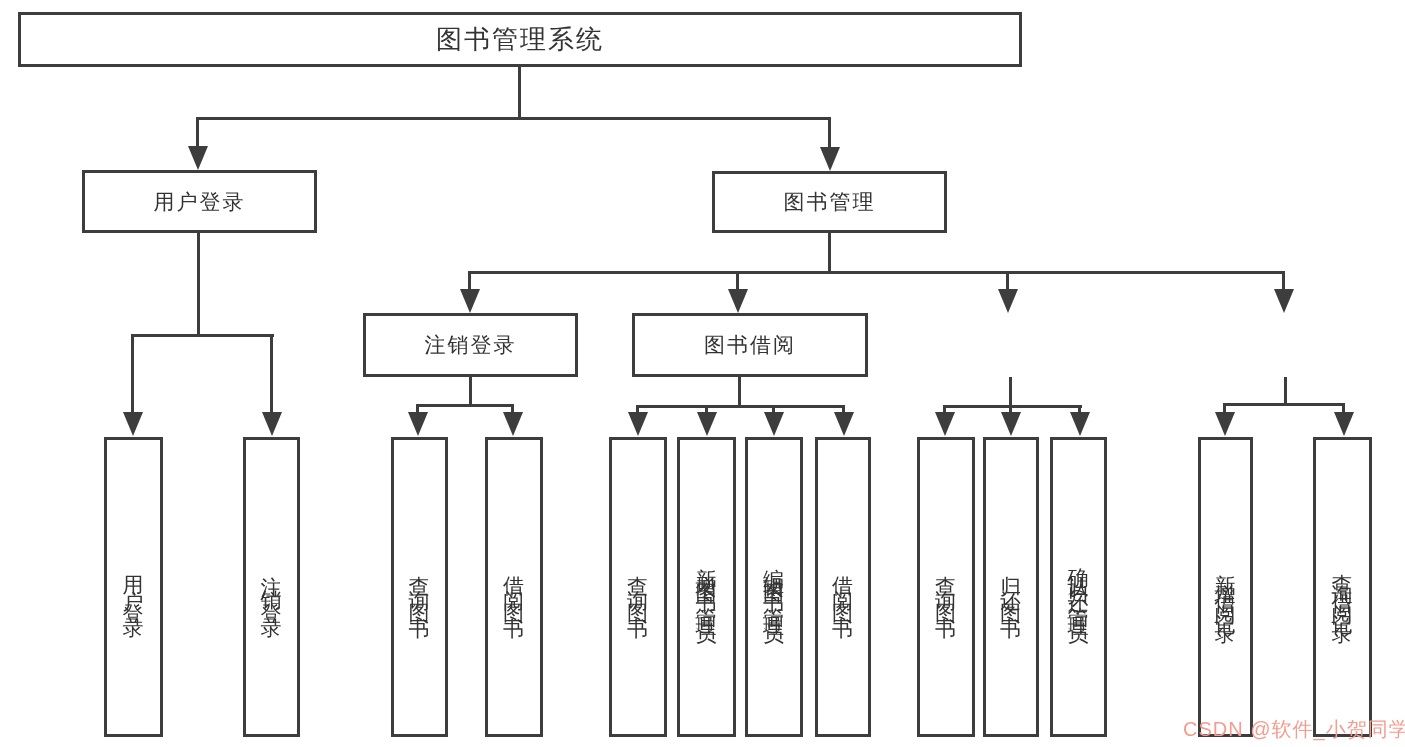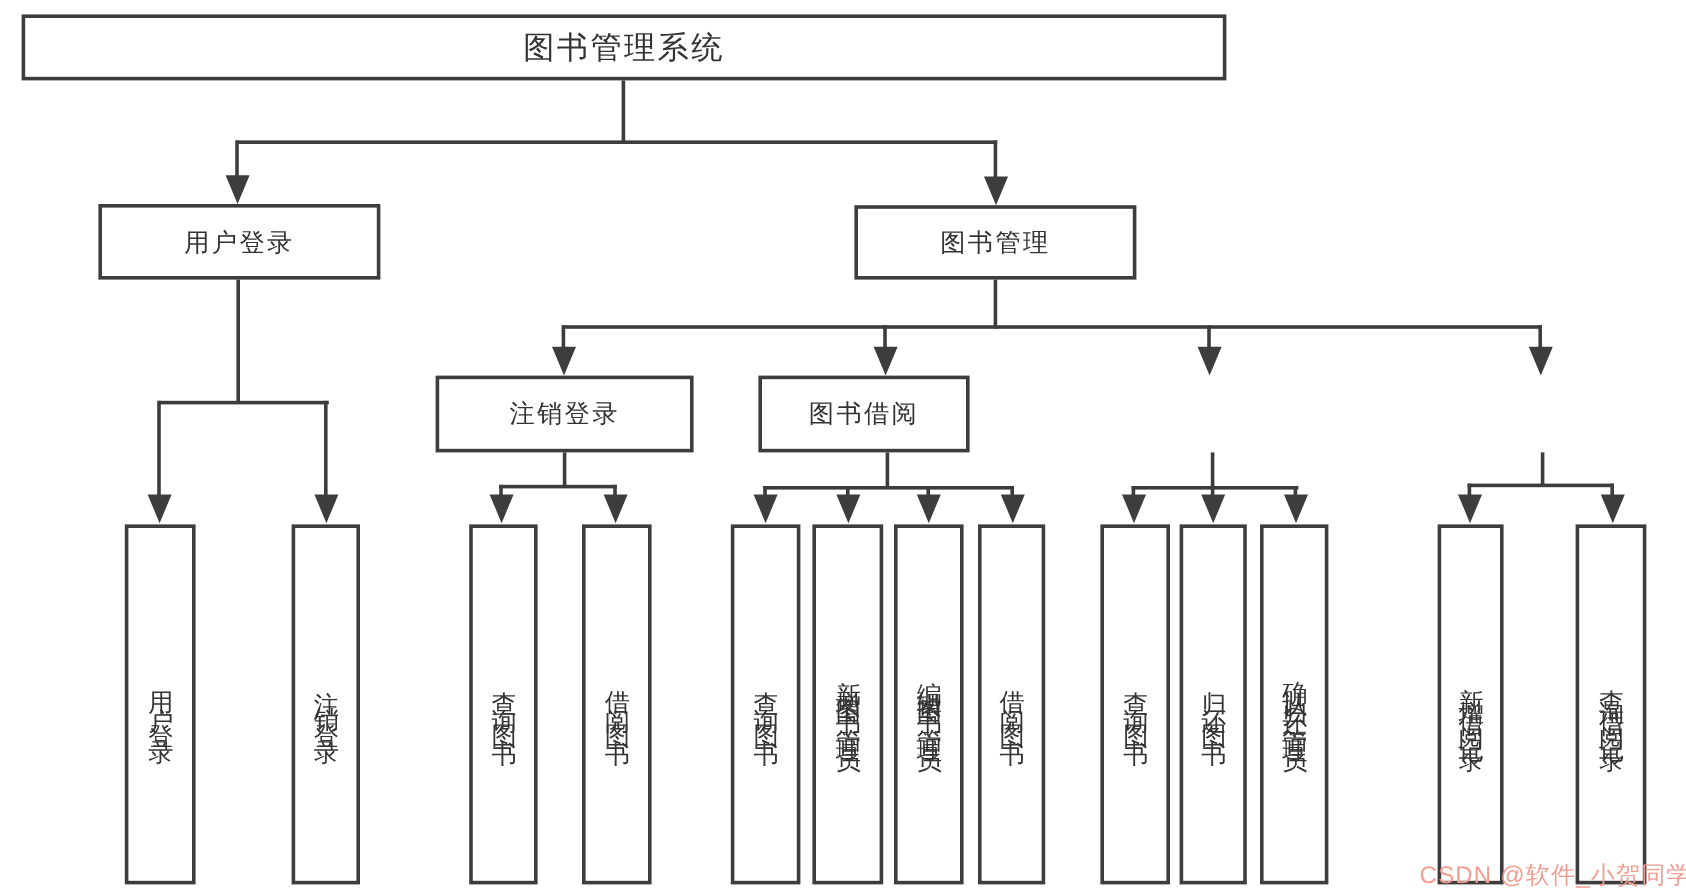--- a/index.html
+++ b/index.html
@@ -87,21 +87,21 @@
   <div class="vline" style="left:736px;top:271px;height:20px;"></div>
   <div class="ahead" style="left:728px;top:289px;"></div>
   <div class="vline" style="left:1006px;top:271px;height:20px;"></div>
   <div class="ahead" style="left:998px;top:289px;"></div>
   <div class="vline" style="left:1282px;top:271px;height:20px;"></div>
   <div class="ahead" style="left:1274px;top:289px;"></div>
 
   <div class="node" style="left:363px;top:313px;width:215px;height:64px;">
     <span>注销登录</span>
   </div>
-  <div class="node" style="left:632px;top:313px;width:176px;height:64px;">
+  <div class="node" style="left:632px;top:313px;width:236px;height:64px;">
     <span>图书借阅</span>
   </div>
 
   <div class="vline" style="left:469px;top:377px;height:29px;"></div>
   <div class="hline" style="left:416px;top:404px;width:98px;"></div>
   <div class="vline" style="left:416px;top:404px;height:11px;"></div>
   <div class="ahead" style="left:408px;top:412px;"></div>
   <div class="vline" style="left:511px;top:404px;height:11px;"></div>
   <div class="ahead" style="left:503px;top:412px;"></div>
 

